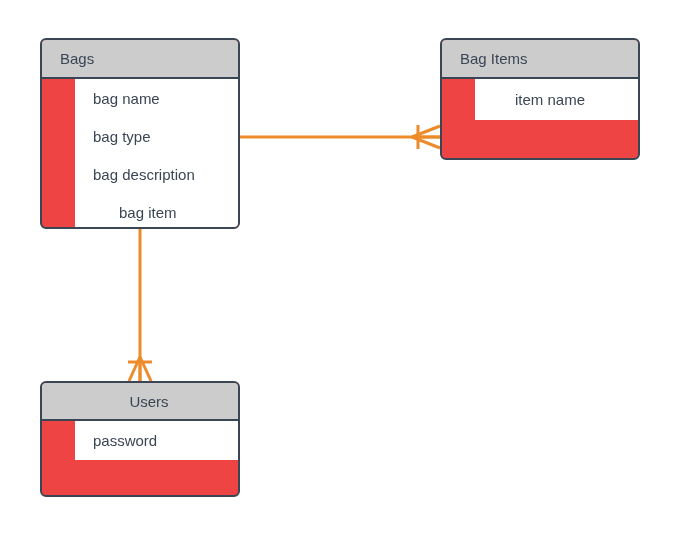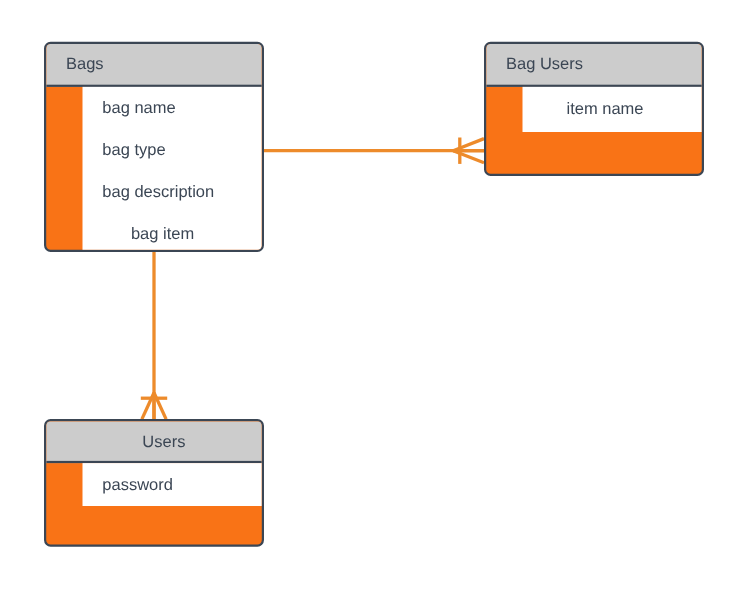--- a/index.html
+++ b/index.html
@@ -15,21 +15,21 @@
     width: 680px;
     height: 538px;
     background: #ffffff;
     overflow: hidden;
   }
   .entity {
     position: absolute;
     box-sizing: border-box;
     border: 2px solid #3b4654;
     border-radius: 6px;
-    background: #f97316;
+    background: #ef4444;
     overflow: hidden;
     z-index: 2;
   }
   .entity-header {
     box-sizing: border-box;
     background: #cccccc;
     border-bottom: 2px solid #3b4654;
     color: #3b4654;
     font-size: 15px;
     line-height: 1;
@@ -101,21 +101,21 @@
         <span>bag description</span>
       </div>
       <div class="attr-row" style="height:38px;padding-left:44px;">
         <span>bag item</span>
       </div>
     </div>
   </div>
 
   <div class="entity" style="left:440px; top:38px; width:200px; height:122px;">
     <div class="entity-header" style="height:39px;">
-      <span>Bag Users</span>
+      <span>Bag Items</span>
     </div>
     <div class="entity-body">
       <div class="attr-row" style="height:41px;padding-left:40px;">
         <span>item name</span>
       </div>
     </div>
   </div>
 
   <div class="entity" style="left:40px; top:381px; width:200px; height:116px;">
     <div class="entity-header" style="height:38px;justify-content:center;">

